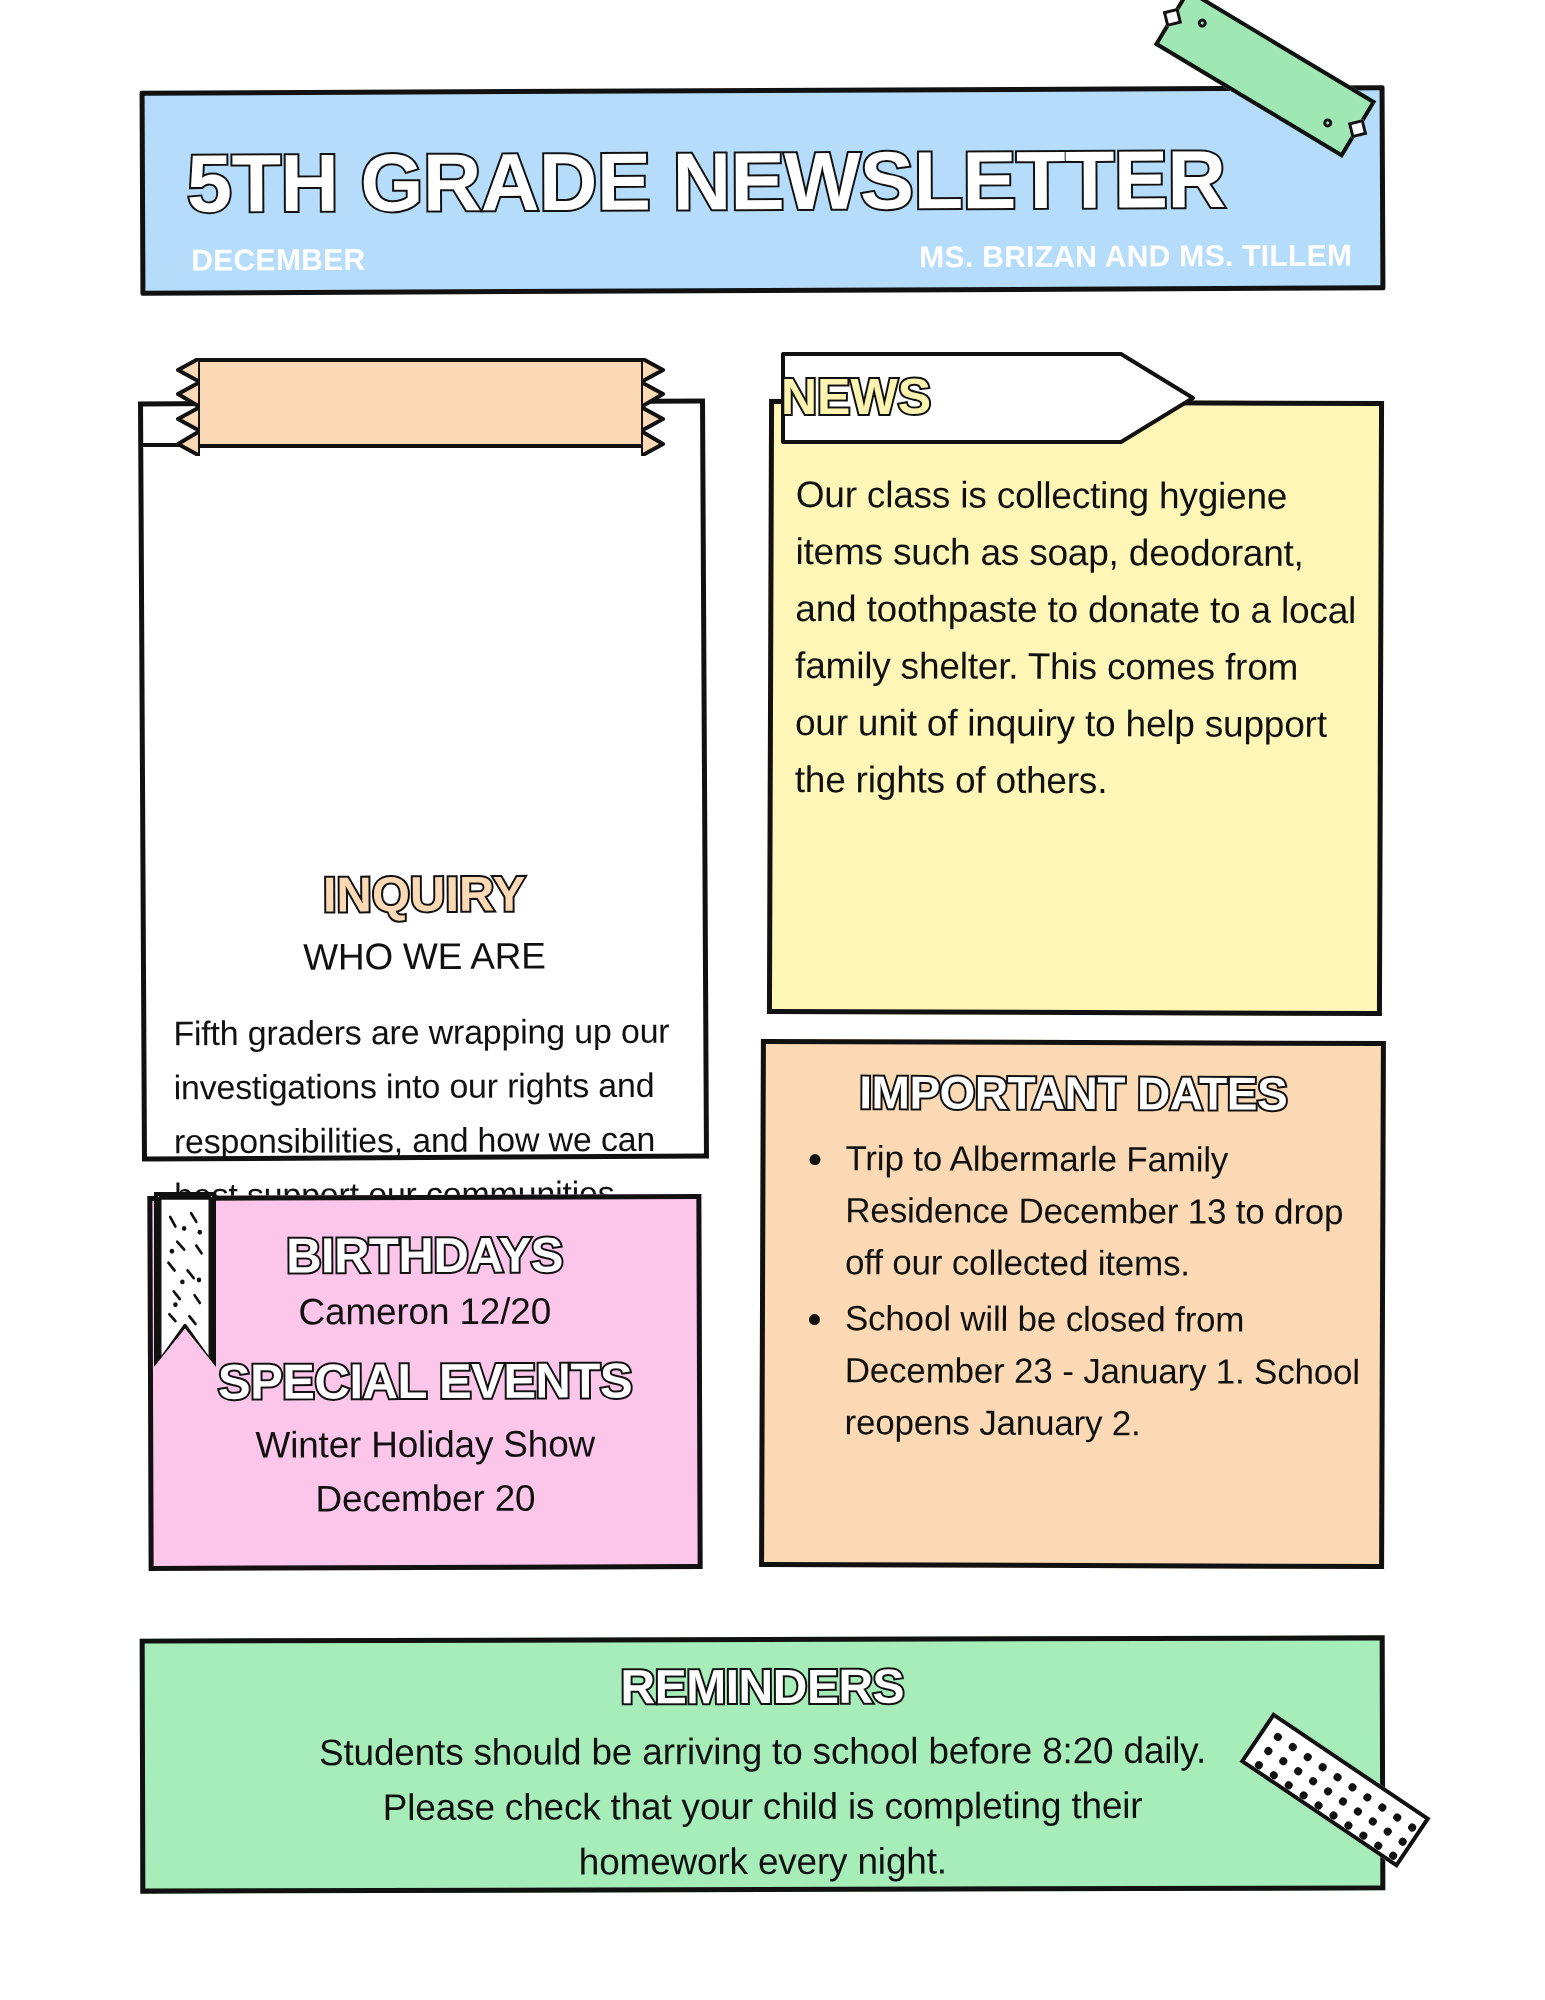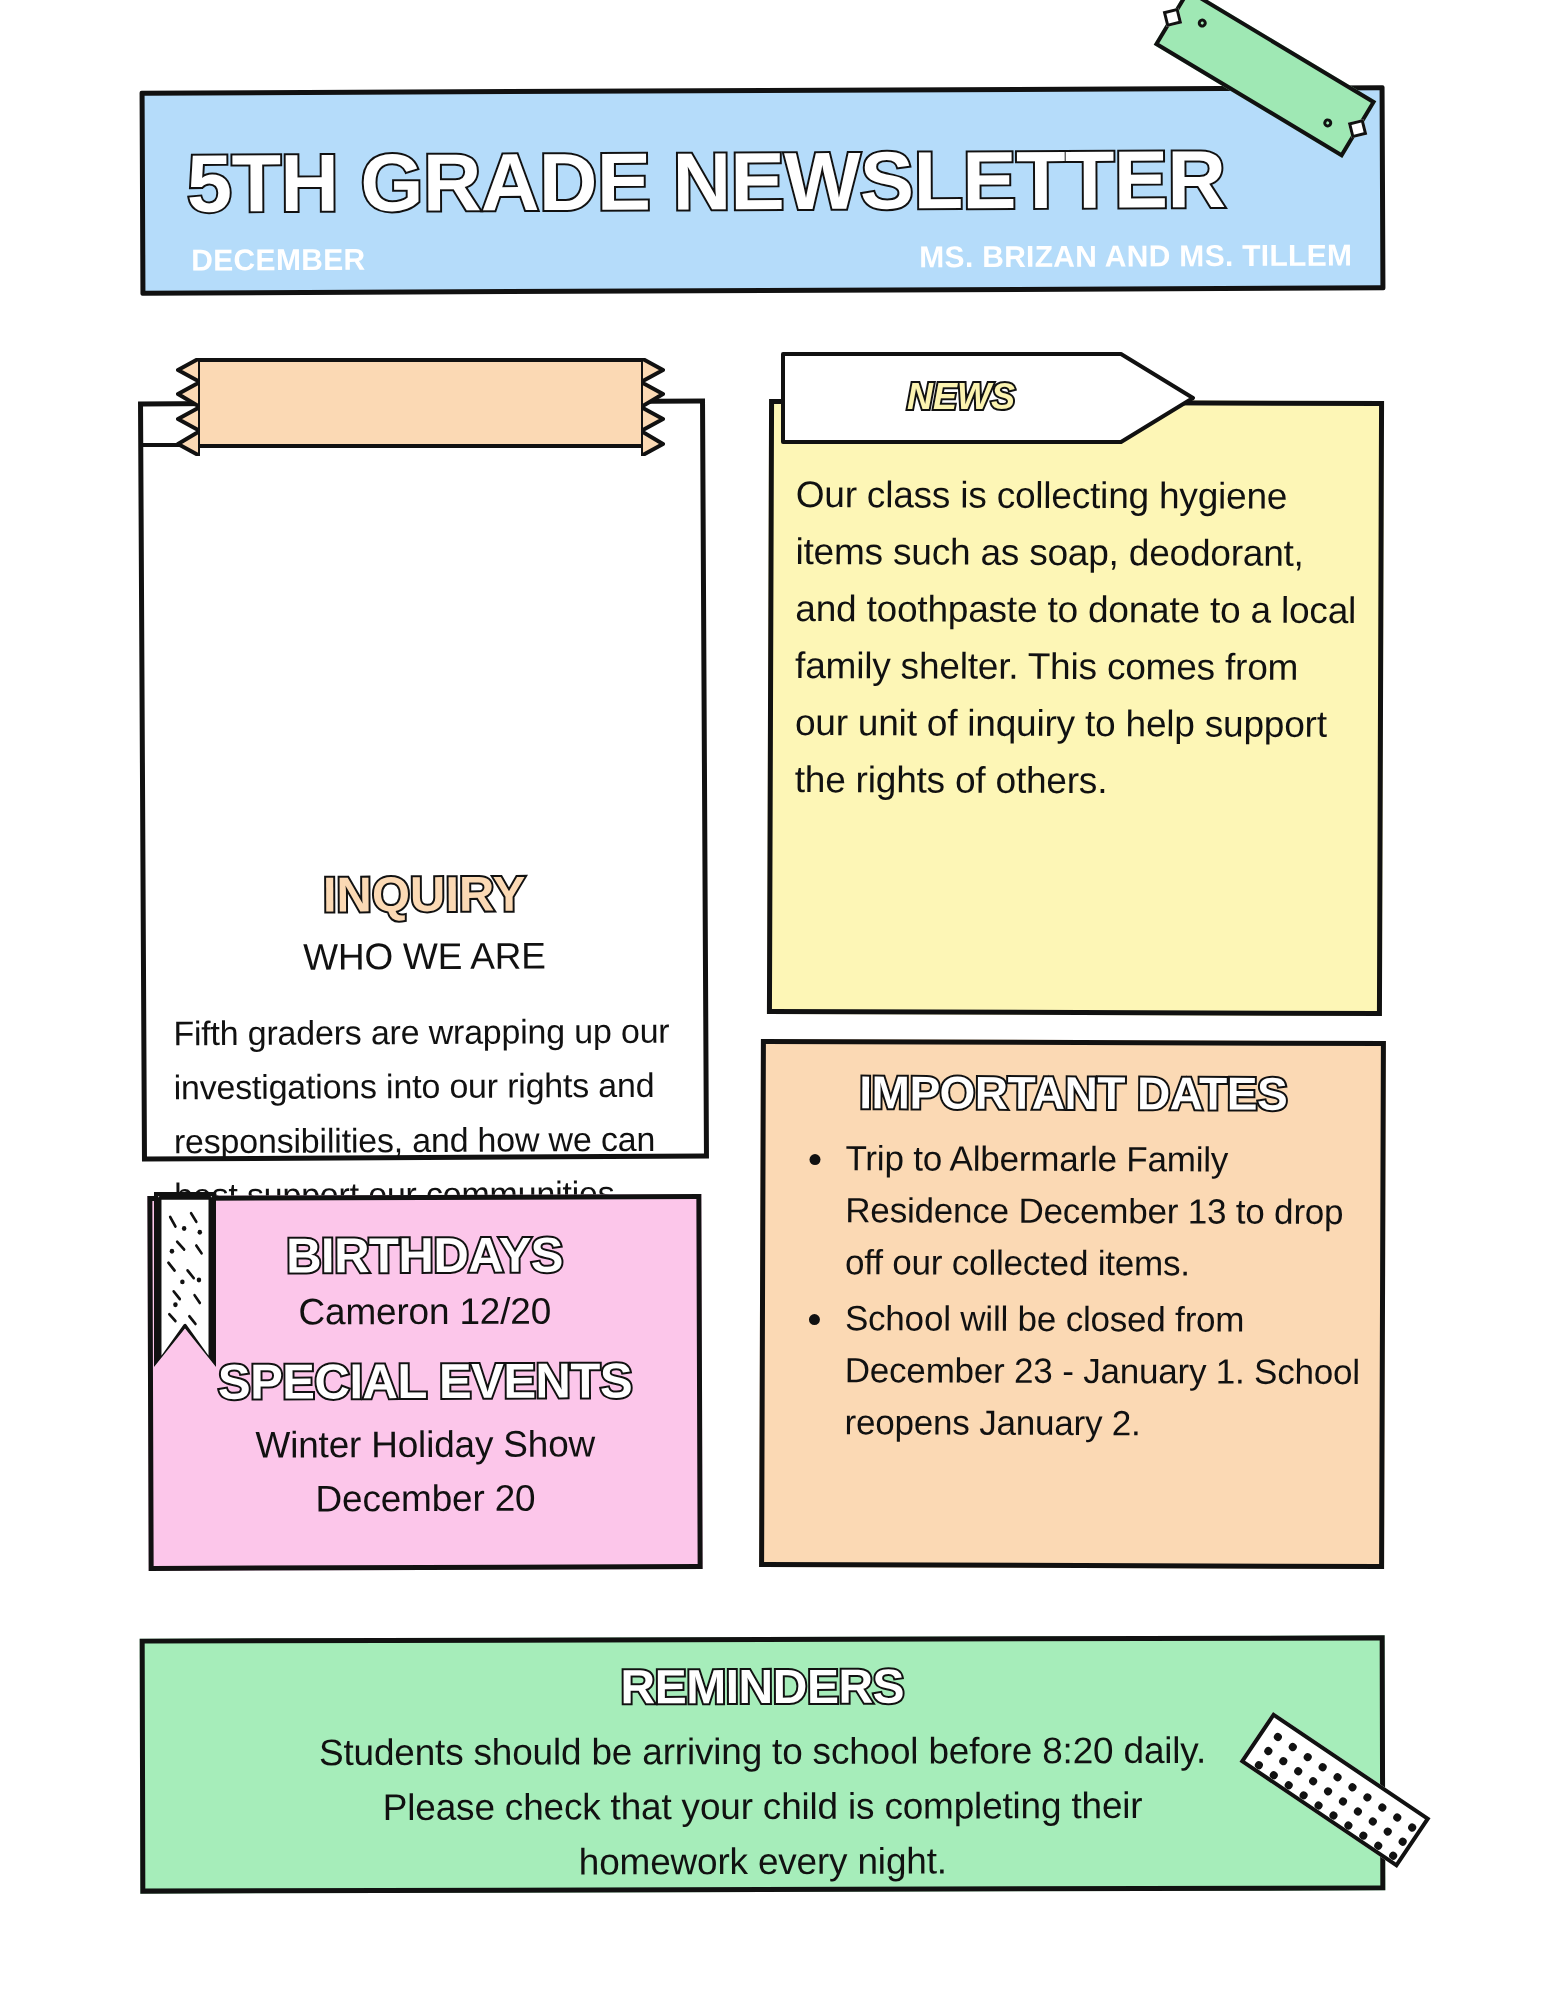--- a/index.html
+++ b/index.html
@@ -216,25 +216,24 @@
     width: 415px;
     height: 92px;
     z-index: 6;
     pointer-events: none;
   }
   #news-label {
     position: absolute;
     left: 781px;
     top: 362px;
     width: 360px;
-    text-align: center;
-    font-size: 36px;
+    text-align: left;
+    font-size: 50px;
     line-height: 70px;
     z-index: 7;
-    font-style: italic;
   }
   #news-body {
     position: absolute;
     left: 22px;
     right: 18px;
     top: 62px;
     font-size: 37px;
     line-height: 57px;
   }
 

